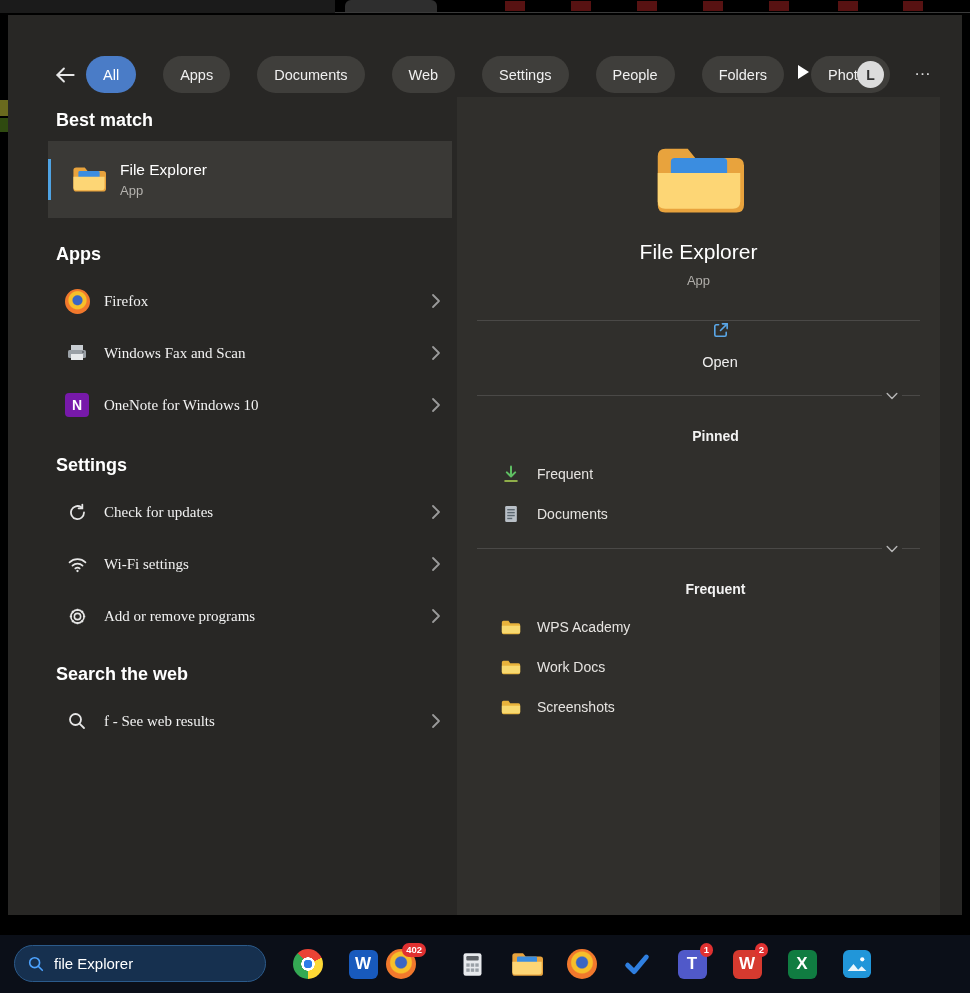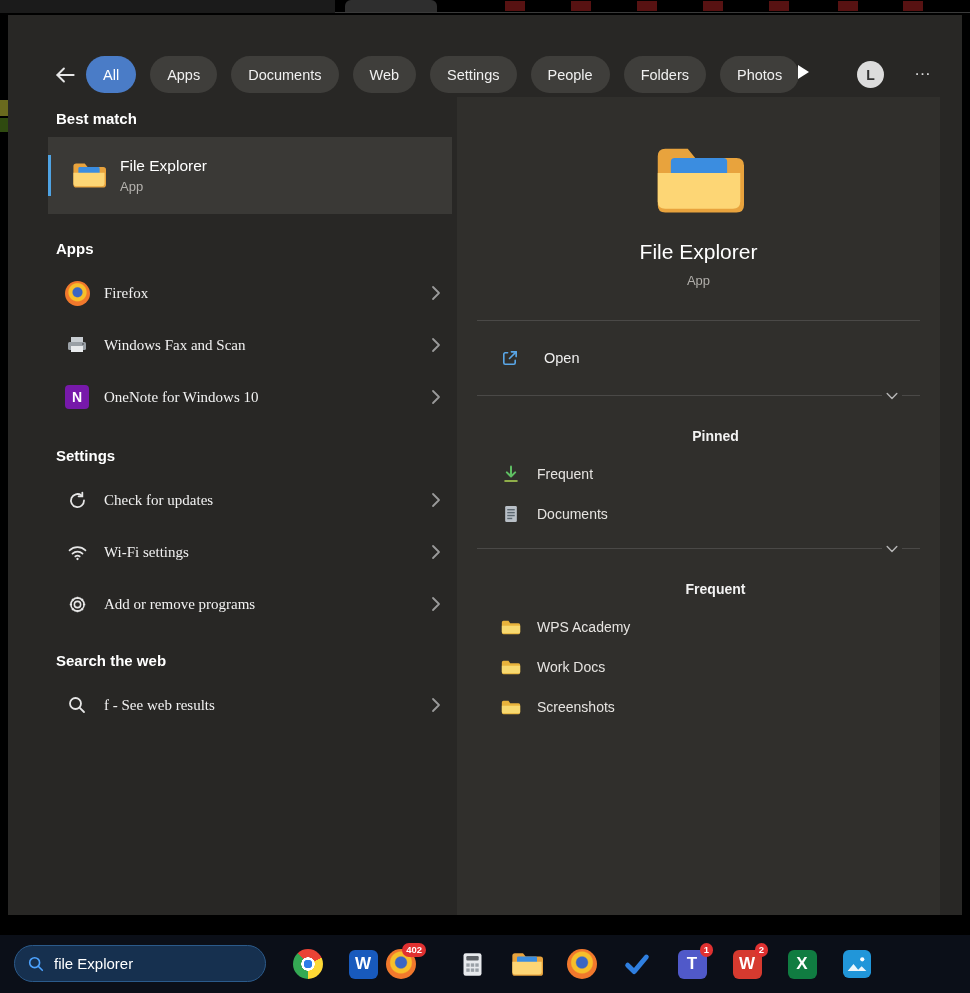--- a/index.html
+++ b/index.html
@@ -15,30 +15,30 @@
   .ts-red { position:absolute; top:1px; width:20px; height:10px; background:#571212; }
   .desk-sliver1 { position:absolute; left:0; top:100px; width:8px; height:16px; background:#6a6a1e; }
   .desk-sliver2 { position:absolute; left:0; top:118px; width:8px; height:14px; background:#2f4a10; }
 
   
   .search-window { position:absolute; left:8px; top:15px; width:954px; height:900px; background:#282725; color:#eee; }
 
   
   .filter-bar { position:absolute; left:0; top:0; width:100%; height:80px; }
   .back-btn { position:absolute; left:44px; top:47px; width:26px; height:26px; cursor:pointer; }
-  .pills { position:absolute; left:78px; top:41px; display:flex; gap:14px; }
+  .pills { position:absolute; left:78px; top:41px; display:flex; gap:27px; }
   .pill { height:37px; padding:0 17px; display:flex; align-items:center; border-radius:19px; background:#3f3e3b; color:#f0f0f0; font-size:14.5px; cursor:pointer; white-space:nowrap; }
   .pill.selected { background:#4a7cc7; color:#fff; }
   .overflow-play { position:absolute; left:790px; top:50px; width:0; height:0; border-left:11px solid #fff; border-top:7px solid transparent; border-bottom:7px solid transparent; cursor:pointer; }
   .avatar { position:absolute; left:849px; top:46px; width:27px; height:27px; border-radius:50%; background:#dcdcdc; color:#333; font-size:14px; font-weight:bold; display:flex; align-items:center; justify-content:center; cursor:pointer; }
   .more-btn { position:absolute; left:900px; top:40px; width:30px; height:30px; color:#ddd; font-size:17px; letter-spacing:1px; display:flex; align-items:center; justify-content:center; cursor:pointer; }
 
   
   .left-col { position:absolute; left:40px; top:95px; width:404px; }
-  .heading { font-size:15px; font-weight:bold; color:#fff; margin:0 0 10px 8px; }
+  .heading { font-size:18px; font-weight:bold; color:#fff; margin:0 0 10px 8px; }
   .h-apps { margin-top:26px; }
   .h-settings { margin-top:24px; }
   .h-web { margin-top:22px; }
 
   .bestmatch { position:relative; display:flex; align-items:center; gap:14px; height:77px; background:#3a3936; padding-left:24px; margin-top:6px; cursor:pointer; }
   .bm-accent { position:absolute; left:0; top:18px; width:3px; height:41px; background:#4fa3e3; }
   .bm-text .t { font-size:15.5px; color:#fff; }
   .bm-text .s { font-size:13px; color:#b5b3af; margin-top:4px; }
 
   .lrow { display:flex; align-items:center; height:52px; padding:0 10px 0 16px; cursor:pointer; border-radius:2px; }
@@ -50,21 +50,21 @@
   .tile { display:flex; align-items:center; justify-content:center; font-weight:bold; color:#fff; border-radius:4px; }
   .tile-onenote { width:24px; height:24px; background:#7719aa; font-size:14px; }
 
   
   .preview { position:absolute; left:449px; top:82px; width:483px; height:818px; background:#302f2c; }
   .pv-icon { display:flex; justify-content:center; padding-top:46px; }
   .pv-title { text-align:center; font-size:21px; color:#fff; margin-top:22px; }
   .pv-sub { text-align:center; font-size:13px; color:#b0aeaa; margin-top:9px; }
   .pv-div { border-top:1px solid #4a4947; margin:0 20px; position:relative; }
   .d1 { margin-top:32px; }
-  .pv-open { display:flex; align-items:center; gap:25px; height:74px; padding-left:43px; cursor:pointer; }
+  .pv-open { display:flex; align-items:center; gap:14px; height:74px; padding-left:43px; cursor:pointer;flex-direction:column; }
   .pv-open .lbl { font-size:14.5px; color:#efefef; }
   .pv-chev { position:absolute; right:18px; top:-6px; width:20px; height:12px; color:#b5b5b5; cursor:pointer; background:#302f2c; padding:0 2px; }
   .pv-h { font-size:14px; font-weight:bold; color:#f2f2f2; margin:32px 0 10px 34px;text-align:center; }
   .prow { display:flex; align-items:center; gap:16px; height:40px; padding-left:44px; cursor:pointer; }
   .prow .ic { width:20px; height:20px; display:flex; align-items:center; justify-content:center; }
   .prow .lbl { font-size:14px; color:#e6e4e1; }
 
   
   .taskbar { position:absolute; left:0; top:935px; width:970px; height:58px; background:#0b0f18; }
   .tb-search { position:absolute; left:14px; top:10px; width:252px; height:37px; border-radius:19px; background:#16304f; border:1px solid #2b5a8a; display:flex; align-items:center; padding:0 12px; gap:9px; }

